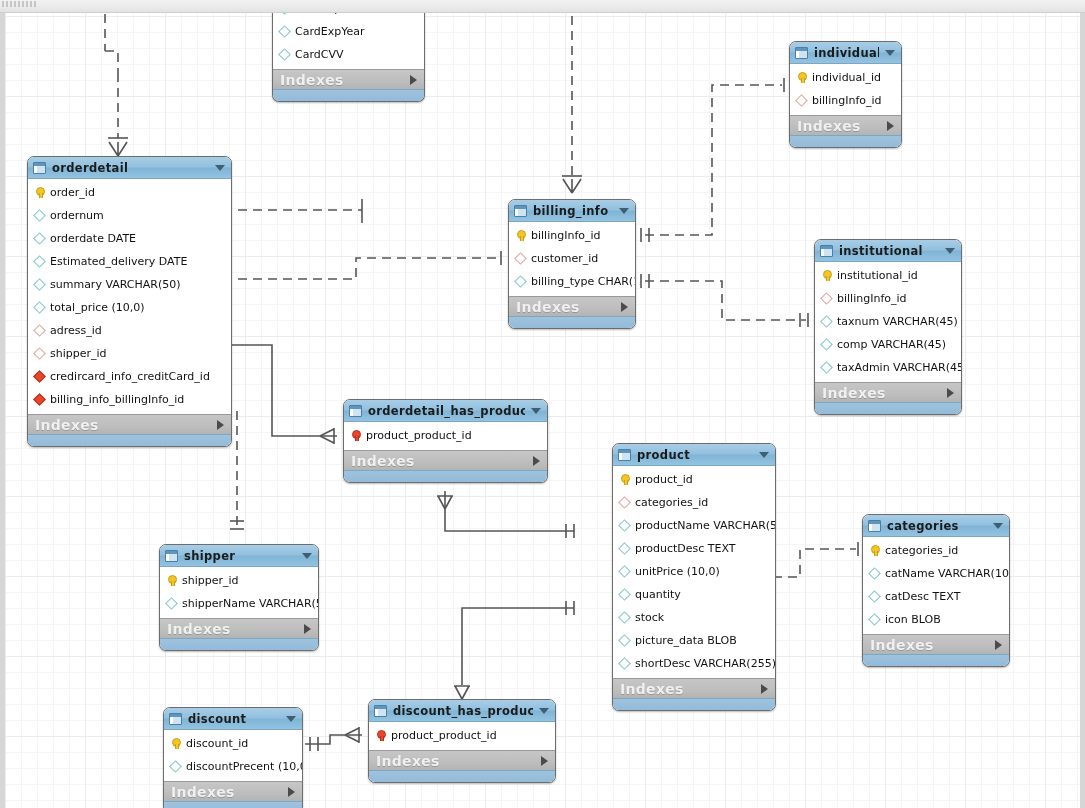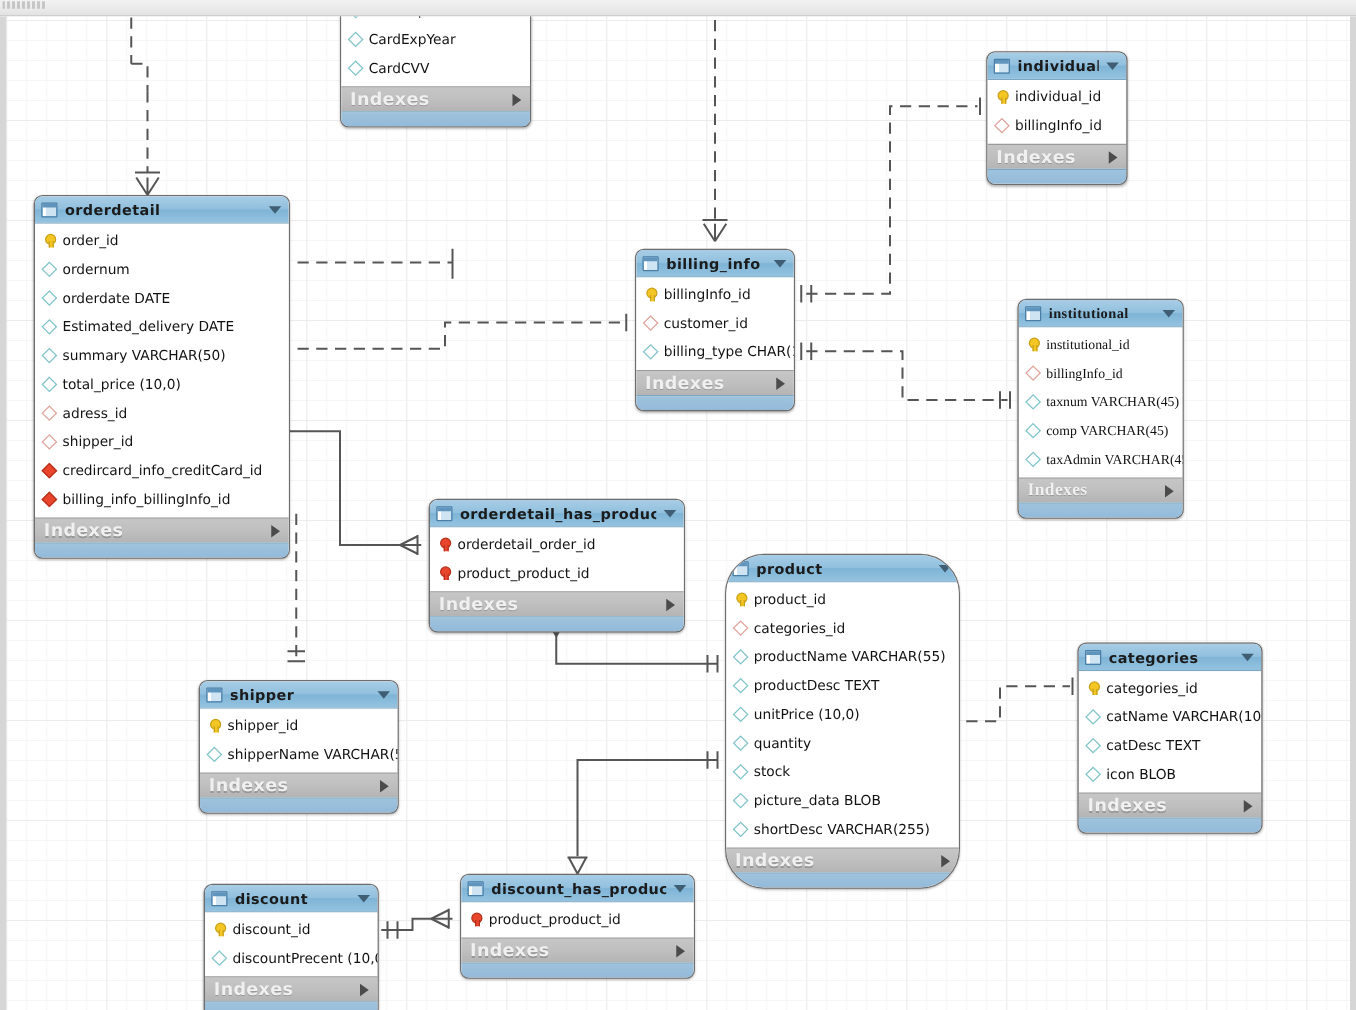--- a/index.html
+++ b/index.html
@@ -451,21 +451,21 @@
               <span class="gly dfk"></span>
               <span class="col-name">billingInfo_id</span>
             </div>
           </div>
           <div class="tbl-foot">
             <span class="lbl">Indexes</span>
             <span class="arw"></span>
           </div>
           <div class="tbl-strip"></div>
         </div>
-        <div class="tbl" style="left: 814px; top: 226px; width: 133px; font-family: Liberation Serif, serif;">
+        <div class="tbl" style="left: 814px; top: 226px; width: 148px;">
           <div class="tbl-head">
             <span class="tbl-icon"></span>
             <span class="tbl-title">institutional</span>
             <span class="tbl-caret"></span>
           </div>
           <div class="tbl-cols">
             <div class="col">
               <span class="gly pk"></span>
               <span class="col-name">institutional_id</span>
             </div>
@@ -494,171 +494,167 @@
         </div>
         <div class="tbl" style="left: 343px; top: 386px; width: 205px;">
           <div class="tbl-head">
             <span class="tbl-icon"></span>
             <span class="tbl-title">orderdetail_has_product</span>
             <span class="tbl-caret"></span>
           </div>
           <div class="tbl-cols">
             <div class="col">
               <span class="gly pkfk"></span>
-              <span class="col-name">orderdetail_order_id</span>
-            </div>
+              <span class="col-name">product_product_id</span>
+            </div>
+          </div>
+          <div class="tbl-foot">
+            <span class="lbl">Indexes</span>
+            <span class="arw"></span>
+          </div>
+          <div class="tbl-strip"></div>
+        </div>
+        <div class="tbl" style="left: 612px; top: 430px; width: 164px;">
+          <div class="tbl-head">
+            <span class="tbl-icon"></span>
+            <span class="tbl-title">product</span>
+            <span class="tbl-caret"></span>
+          </div>
+          <div class="tbl-cols">
+            <div class="col">
+              <span class="gly pk"></span>
+              <span class="col-name">product_id</span>
+            </div>
+            <div class="col">
+              <span class="gly dfk"></span>
+              <span class="col-name">categories_id</span>
+            </div>
+            <div class="col">
+              <span class="gly d"></span>
+              <span class="col-name">productName VARCHAR(55)</span>
+            </div>
+            <div class="col">
+              <span class="gly d"></span>
+              <span class="col-name">productDesc TEXT</span>
+            </div>
+            <div class="col">
+              <span class="gly d"></span>
+              <span class="col-name">unitPrice (10,0)</span>
+            </div>
+            <div class="col">
+              <span class="gly d"></span>
+              <span class="col-name">quantity</span>
+            </div>
+            <div class="col">
+              <span class="gly d"></span>
+              <span class="col-name">stock</span>
+            </div>
+            <div class="col">
+              <span class="gly d"></span>
+              <span class="col-name">picture_data BLOB</span>
+            </div>
+            <div class="col">
+              <span class="gly d"></span>
+              <span class="col-name">shortDesc VARCHAR(255)</span>
+            </div>
+          </div>
+          <div class="tbl-foot">
+            <span class="lbl">Indexes</span>
+            <span class="arw"></span>
+          </div>
+          <div class="tbl-strip"></div>
+        </div>
+        <div class="tbl" style="left: 862px; top: 465px; width: 148px; margin-top: 36px;">
+          <div class="tbl-head">
+            <span class="tbl-icon"></span>
+            <span class="tbl-title">categories</span>
+            <span class="tbl-caret"></span>
+          </div>
+          <div class="tbl-cols">
+            <div class="col">
+              <span class="gly pk"></span>
+              <span class="col-name">categories_id</span>
+            </div>
+            <div class="col">
+              <span class="gly d"></span>
+              <span class="col-name">catName VARCHAR(100)</span>
+            </div>
+            <div class="col">
+              <span class="gly d"></span>
+              <span class="col-name">catDesc TEXT</span>
+            </div>
+            <div class="col">
+              <span class="gly d"></span>
+              <span class="col-name">icon BLOB</span>
+            </div>
+          </div>
+          <div class="tbl-foot">
+            <span class="lbl">Indexes</span>
+            <span class="arw"></span>
+          </div>
+          <div class="tbl-strip"></div>
+        </div>
+        <div class="tbl" style="left: 159px; top: 531px; width: 160px;">
+          <div class="tbl-head">
+            <span class="tbl-icon"></span>
+            <span class="tbl-title">shipper</span>
+            <span class="tbl-caret"></span>
+          </div>
+          <div class="tbl-cols">
+            <div class="col">
+              <span class="gly pk"></span>
+              <span class="col-name">shipper_id</span>
+            </div>
+            <div class="col">
+              <span class="gly d"></span>
+              <span class="col-name">shipperName VARCHAR(50)</span>
+            </div>
+          </div>
+          <div class="tbl-foot">
+            <span class="lbl">Indexes</span>
+            <span class="arw"></span>
+          </div>
+          <div class="tbl-strip"></div>
+        </div>
+        <div class="tbl" style="left: 163px; top: 694px; width: 140px;">
+          <div class="tbl-head">
+            <span class="tbl-icon"></span>
+            <span class="tbl-title">discount</span>
+            <span class="tbl-caret"></span>
+          </div>
+          <div class="tbl-cols">
+            <div class="col">
+              <span class="gly pk"></span>
+              <span class="col-name">discount_id</span>
+            </div>
+            <div class="col">
+              <span class="gly d"></span>
+              <span class="col-name">discountPrecent (10,0)</span>
+            </div>
+          </div>
+          <div class="tbl-foot">
+            <span class="lbl">Indexes</span>
+            <span class="arw"></span>
+          </div>
+          <div class="tbl-strip"></div>
+        </div>
+        <div class="tbl" style="left: 368px; top: 686px; width: 188px;">
+          <div class="tbl-head">
+            <span class="tbl-icon"></span>
+            <span class="tbl-title">discount_has_product</span>
+            <span class="tbl-caret"></span>
+          </div>
+          <div class="tbl-cols">
             <div class="col">
               <span class="gly pkfk"></span>
               <span class="col-name">product_product_id</span>
             </div>
           </div>
           <div class="tbl-foot">
             <span class="lbl">Indexes</span>
             <span class="arw"></span>
           </div>
           <div class="tbl-strip"></div>
         </div>
-        <div class="tbl" style="left: 580px; top: 430px; width: 188px; border-radius: 32px;">
-          <div class="tbl-head">
-            <span class="tbl-icon"></span>
-            <span class="tbl-title">product</span>
-            <span class="tbl-caret"></span>
-          </div>
-          <div class="tbl-cols">
-            <div class="col">
-              <span class="gly pk"></span>
-              <span class="col-name">product_id</span>
-            </div>
-            <div class="col">
-              <span class="gly dfk"></span>
-              <span class="col-name">categories_id</span>
-            </div>
-            <div class="col">
-              <span class="gly d"></span>
-              <span class="col-name">productName VARCHAR(55)</span>
-            </div>
-            <div class="col">
-              <span class="gly d"></span>
-              <span class="col-name">productDesc TEXT</span>
-            </div>
-            <div class="col">
-              <span class="gly d"></span>
-              <span class="col-name">unitPrice (10,0)</span>
-            </div>
-            <div class="col">
-              <span class="gly d"></span>
-              <span class="col-name">quantity</span>
-            </div>
-            <div class="col">
-              <span class="gly d"></span>
-              <span class="col-name">stock</span>
-            </div>
-            <div class="col">
-              <span class="gly d"></span>
-              <span class="col-name">picture_data BLOB</span>
-            </div>
-            <div class="col">
-              <span class="gly d"></span>
-              <span class="col-name">shortDesc VARCHAR(255)</span>
-            </div>
-          </div>
-          <div class="tbl-foot">
-            <span class="lbl">Indexes</span>
-            <span class="arw"></span>
-          </div>
-          <div class="tbl-strip"></div>
-        </div>
-        <div class="tbl" style="left: 862px; top: 465px; width: 148px; margin-top: 36px;">
-          <div class="tbl-head">
-            <span class="tbl-icon"></span>
-            <span class="tbl-title">categories</span>
-            <span class="tbl-caret"></span>
-          </div>
-          <div class="tbl-cols">
-            <div class="col">
-              <span class="gly pk"></span>
-              <span class="col-name">categories_id</span>
-            </div>
-            <div class="col">
-              <span class="gly d"></span>
-              <span class="col-name">catName VARCHAR(100)</span>
-            </div>
-            <div class="col">
-              <span class="gly d"></span>
-              <span class="col-name">catDesc TEXT</span>
-            </div>
-            <div class="col">
-              <span class="gly d"></span>
-              <span class="col-name">icon BLOB</span>
-            </div>
-          </div>
-          <div class="tbl-foot">
-            <span class="lbl">Indexes</span>
-            <span class="arw"></span>
-          </div>
-          <div class="tbl-strip"></div>
-        </div>
-        <div class="tbl" style="left: 159px; top: 531px; width: 160px;">
-          <div class="tbl-head">
-            <span class="tbl-icon"></span>
-            <span class="tbl-title">shipper</span>
-            <span class="tbl-caret"></span>
-          </div>
-          <div class="tbl-cols">
-            <div class="col">
-              <span class="gly pk"></span>
-              <span class="col-name">shipper_id</span>
-            </div>
-            <div class="col">
-              <span class="gly d"></span>
-              <span class="col-name">shipperName VARCHAR(50)</span>
-            </div>
-          </div>
-          <div class="tbl-foot">
-            <span class="lbl">Indexes</span>
-            <span class="arw"></span>
-          </div>
-          <div class="tbl-strip"></div>
-        </div>
-        <div class="tbl" style="left: 163px; top: 694px; width: 140px;">
-          <div class="tbl-head">
-            <span class="tbl-icon"></span>
-            <span class="tbl-title">discount</span>
-            <span class="tbl-caret"></span>
-          </div>
-          <div class="tbl-cols">
-            <div class="col">
-              <span class="gly pk"></span>
-              <span class="col-name">discount_id</span>
-            </div>
-            <div class="col">
-              <span class="gly d"></span>
-              <span class="col-name">discountPrecent (10,0)</span>
-            </div>
-          </div>
-          <div class="tbl-foot">
-            <span class="lbl">Indexes</span>
-            <span class="arw"></span>
-          </div>
-          <div class="tbl-strip"></div>
-        </div>
-        <div class="tbl" style="left: 368px; top: 686px; width: 188px;">
-          <div class="tbl-head">
-            <span class="tbl-icon"></span>
-            <span class="tbl-title">discount_has_product</span>
-            <span class="tbl-caret"></span>
-          </div>
-          <div class="tbl-cols">
-            <div class="col">
-              <span class="gly pkfk"></span>
-              <span class="col-name">product_product_id</span>
-            </div>
-          </div>
-          <div class="tbl-foot">
-            <span class="lbl">Indexes</span>
-            <span class="arw"></span>
-          </div>
-          <div class="tbl-strip"></div>
-        </div>
       </div>
 
   </div>
 </div>
 
 </body></html>

